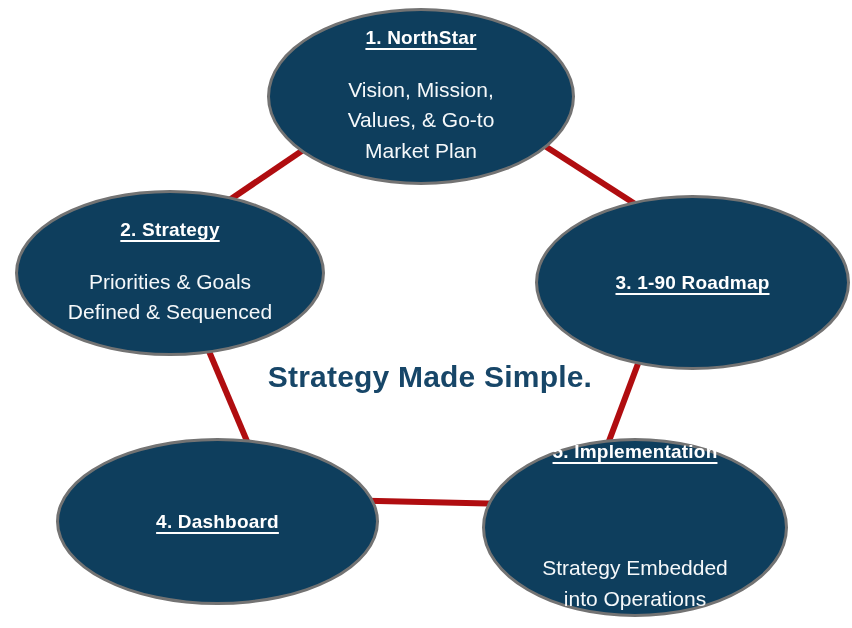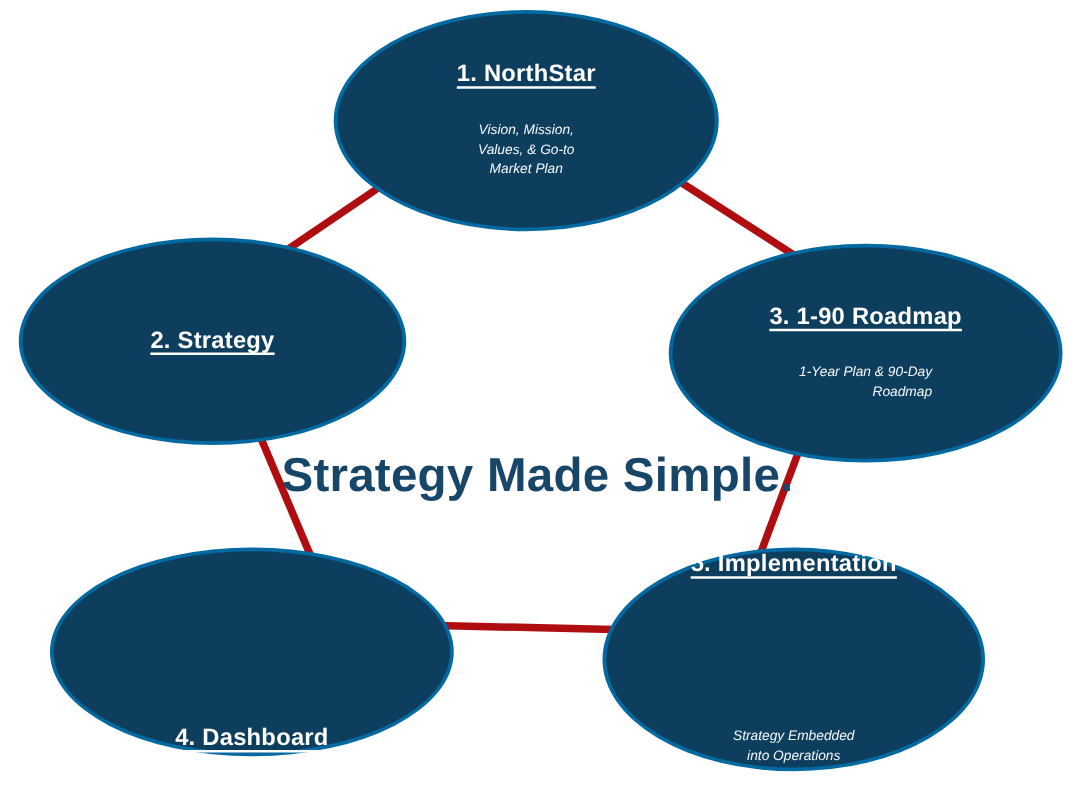--- a/index.html
+++ b/index.html
@@ -17,58 +17,57 @@
   }
   .connectors {
     position: absolute;
     inset: 0;
     width: 852px;
     height: 628px;
   }
   .node {
     position: absolute;
     background: #0e3e5d;
-    border: 3px solid #0369a1;
+    border: 3px solid #737373;
     border-radius: 50%;
     box-sizing: border-box;
     display: flex;
     flex-direction: column;
     align-items: center;
     justify-content: center;
     gap: 26px;
     text-align: center;
     color: #ffffff;
   }
   .node-title {
     font-size: 19px;
     font-weight: bold;
     text-decoration: underline;
     text-decoration-thickness: 2px;
     text-underline-offset: 4px;
     letter-spacing: 0.2px;
   }
   .node-subtitle {
-    font-size: 11px;
-    font-style: italic;
+    font-size: 21px;
     line-height: 1.45;
     white-space: pre-line;
     color: #f5f8fa;
   }
   .node--northstar      { left: 267px; top: 8px;   width: 308px; height: 177px; }
   .node--strategy       { left: 15px;  top: 190px; width: 310px; height: 166px; text-align: center; }
   .node--roadmap        { left: 535px; top: 195px; width: 315px; height: 175px; text-align: right; }
-  .node--dashboard      { left: 40px;  top: 438px; width: 323px; height: 167px; justify-content: flex-end; }
+  .node--dashboard      { left: 56px;  top: 438px; width: 323px; height: 167px; }
   .node--implementation { left: 482px; top: 438px; width: 306px; height: 179px; justify-content: space-between; }
   .center-title {
     position: absolute;
     left: 216px;
     top: 360px;
     width: 428px;
     text-align: center;
-    font-size: 38px;
+    font-size: 30px;
     font-weight: bold;
     color: #174668;
     letter-spacing: 0.2px;
   }
 </style>
 </head>
 <body>
 
 <div class="diagram">
 
@@ -82,26 +81,26 @@
 
   <div class="node node--northstar">
     <div class="node-title">1. NorthStar</div>
     <div class="node-subtitle">Vision, Mission,
 Values, &amp; Go-to
 Market Plan</div>
   </div>
 
   <div class="node node--strategy">
     <div class="node-title">2. Strategy</div>
+    <div class="node-subtitle">Priorities &amp; Goals
+Defined &amp; Sequenced</div>
   </div>
 
   <div class="node node--roadmap">
     <div class="node-title">3. 1-90 Roadmap</div>
-    <div class="node-subtitle">1-Year Plan &amp; 90-Day
-Roadmap</div>
   </div>
 
   <div class="node node--dashboard">
     <div class="node-title">4. Dashboard</div>
   </div>
 
   <div class="node node--implementation">
     <div class="node-title">5. Implementation</div>
     <div class="node-subtitle">Strategy Embedded
 into Operations</div>

